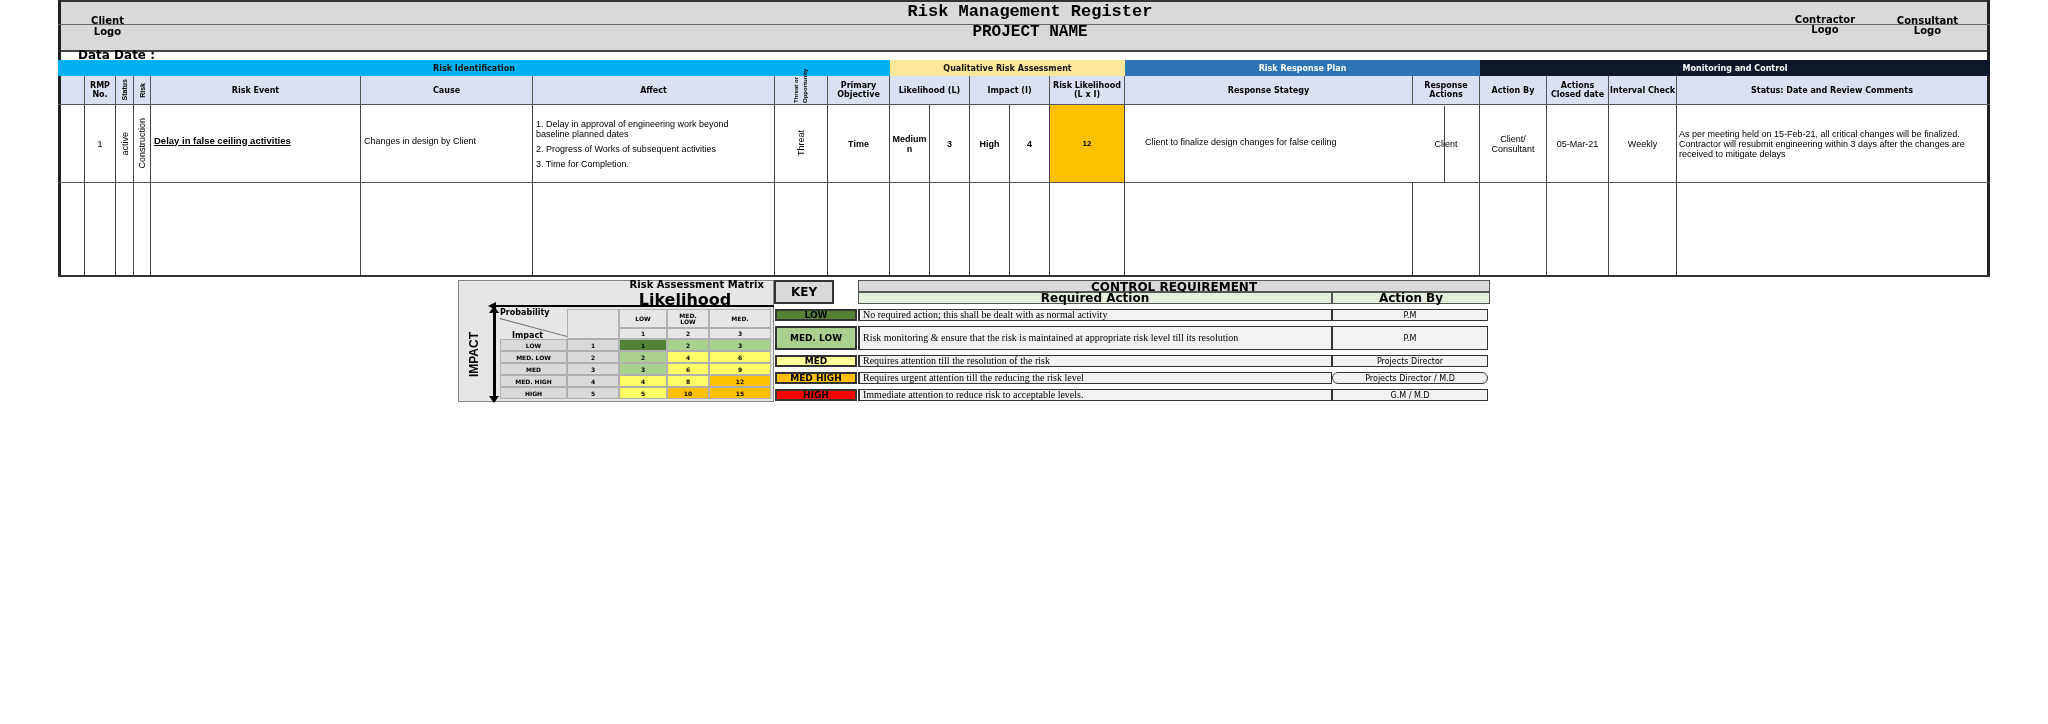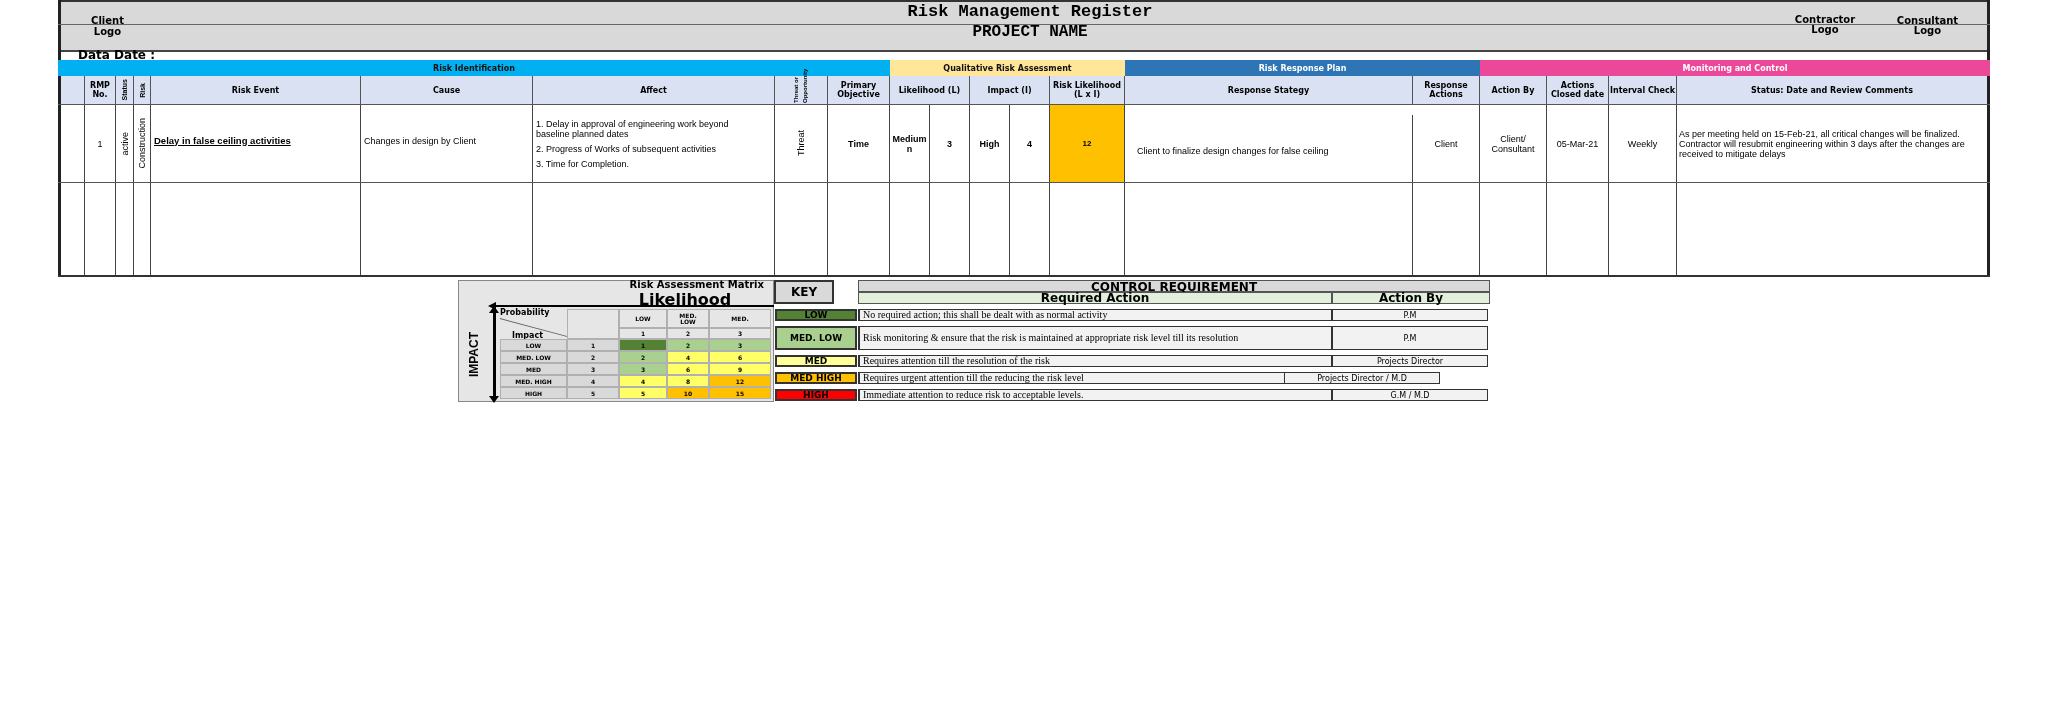--- a/index.html
+++ b/index.html
@@ -36,21 +36,21 @@
 <div class="abs small-bold" style="left:1785px;top:14px;width:80px;font-size:10px;">Contractor</div>
 <div class="abs small-bold" style="left:1785px;top:24px;width:80px;font-size:10px;">Logo</div>
 <div class="abs small-bold" style="left:1885px;top:15px;width:85px;font-size:10px;">Consultant</div>
 <div class="abs small-bold" style="left:1885px;top:25px;width:85px;font-size:10px;">Logo</div>
 
 <div class="abs" style="left:78px;top:48px;font-family:'DejaVu Sans',sans-serif;font-weight:bold;font-size:12px;">Data Date :</div>
 
 <div class="abs sec" style="left:58px;top:60px;width:832px;height:16px;background:#00b0f0;">Risk Identification</div>
 <div class="abs sec" style="left:890px;top:60px;width:235px;height:16px;background:#ffe699;">Qualitative Risk Assessment</div>
 <div class="abs sec" style="left:1125px;top:60px;width:355px;height:16px;background:#2e75b6;color:#fff;">Risk Response Plan</div>
-<div class="abs sec" style="left:1480px;top:60px;width:510px;height:16px;background:#ec4899;color:#fff;">Monitoring and Control</div>
+<div class="abs sec" style="left:1480px;top:60px;width:510px;height:16px;background:#0f172a;color:#fff;">Monitoring and Control</div>
 
 <div class="abs colh" style="left:61px;top:76px;width:24px;height:28px;"></div>
 <div class="abs colh" style="left:85px;top:76px;width:31px;height:28px;">RMP No.</div>
 <div class="abs colh" style="left:116px;top:76px;width:18px;height:28px;">
     <span class="vert" style="font-size:7px;">Status</span>
   </div>
 <div class="abs colh" style="left:134px;top:76px;width:17px;height:28px;">
     <span class="vert" style="font-size:7px;">Risk</span>
   </div>
 <div class="abs colh" style="left:151px;top:76px;width:210px;height:28px;">Risk Event</div>
@@ -92,21 +92,21 @@
   </div>
   <div class="abs cell" style="left:775px;top:105px;width:53px;height:77px;">
       <span class="vert">Threat</span>
     </div>
   <div class="abs cell" style="left:828px;top:105px;width:62px;height:77px;font-weight:bold;">Time</div>
   <div class="abs cell" style="left:890px;top:105px;width:40px;height:77px;font-weight:bold;word-break:break-all;padding:0 2px;">Mediumn</div>
   <div class="abs cell" style="left:930px;top:105px;width:40px;height:77px;font-weight:bold;">3</div>
   <div class="abs cell" style="left:970px;top:105px;width:40px;height:77px;font-weight:bold;">High</div>
   <div class="abs cell" style="left:1010px;top:105px;width:40px;height:77px;font-weight:bold;">4</div>
   <div class="abs cell" style="left:1050px;top:105px;width:75px;height:77px;background:#ffc000;font-weight:bold;font-size:8px;">12</div>
-  <div class="abs cell" style="left:1125px;top:115px;width:288px;height:77px;justify-content:flex-start;padding-left:12px;padding-bottom:6px;">Client to finalize design changes for false ceiling</div>
+  <div class="abs cell" style="left:1125px;top:106px;width:320px;height:77px;justify-content:flex-start;padding-left:20px;padding-bottom:6px;">Client to finalize design changes for false ceiling</div>
   <div class="abs cell" style="left:1413px;top:105px;width:67px;height:77px;">Client</div>
   <div class="abs cell" style="left:1480px;top:105px;width:67px;height:77px;padding:0 6px;">Client/ Consultant</div>
   <div class="abs cell" style="left:1547px;top:105px;width:62px;height:77px;">05-Mar-21</div>
   <div class="abs cell" style="left:1609px;top:105px;width:68px;height:77px;">Weekly</div>
   <div class="abs cell" style="left:1677px;top:105px;width:310px;height:77px;border-right:none;justify-content:flex-start;text-align:left;padding:0 6px 0 2px;">As per meeting held on 15-Feb-21, all critical changes will be finalized. Contractor will resubmit engineering within 3 days after the changes are received to mitigate delays</div>
 </div>
 
 <div class="abs hline" style="left:58px;top:182px;width:1932px;"></div>
 
 <div>
@@ -201,17 +201,17 @@
 <div class="abs key" style="left:775px;top:326px;width:82px;height:24px;background:#a9d08e;">MED. LOW</div>
 <div class="abs req" style="left:858px;top:326px;width:474px;height:24px;">Risk monitoring &amp; ensure that the risk is maintained at appropriate risk level till its resolution</div>
 <div class="abs by" style="left:1332px;top:326px;width:156px;height:24px;">P.M</div>
 
 <div class="abs key" style="left:775px;top:355px;width:82px;height:12px;background:#ffff99;">MED</div>
 <div class="abs req" style="left:858px;top:355px;width:474px;height:12px;">Requires attention till the resolution of the risk</div>
 <div class="abs by" style="left:1332px;top:355px;width:156px;height:12px;">Projects Director</div>
 
 <div class="abs key" style="left:775px;top:372px;width:82px;height:12px;background:#ffc000;">MED HIGH</div>
 <div class="abs req" style="left:858px;top:372px;width:474px;height:12px;">Requires urgent attention till the reducing the risk level</div>
-<div class="abs by" style="left:1284px;top:372px;width:156px;height:12px;">Projects Director / M.D</div>
+<div class="abs by" style="left:1332px;top:372px;width:156px;height:12px;border-radius:6px;">Projects Director / M.D</div>
 
 <div class="abs key" style="left:775px;top:389px;width:82px;height:12px;background:#ff0000;">HIGH</div>
 <div class="abs req" style="left:858px;top:389px;width:474px;height:12px;">Immediate attention to reduce risk to acceptable levels.</div>
 <div class="abs by" style="left:1332px;top:389px;width:156px;height:12px;">G.M / M.D</div>
 
 </body></html>

